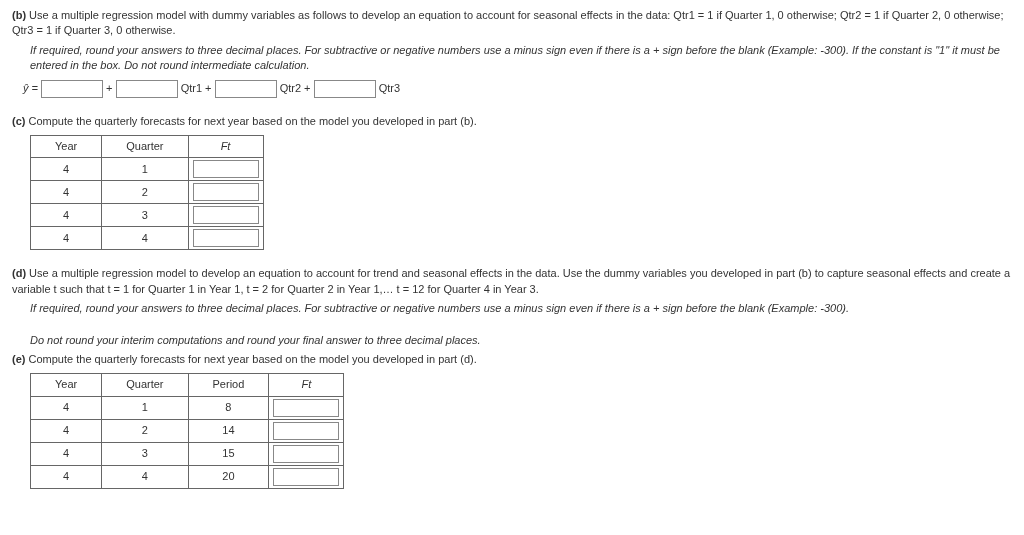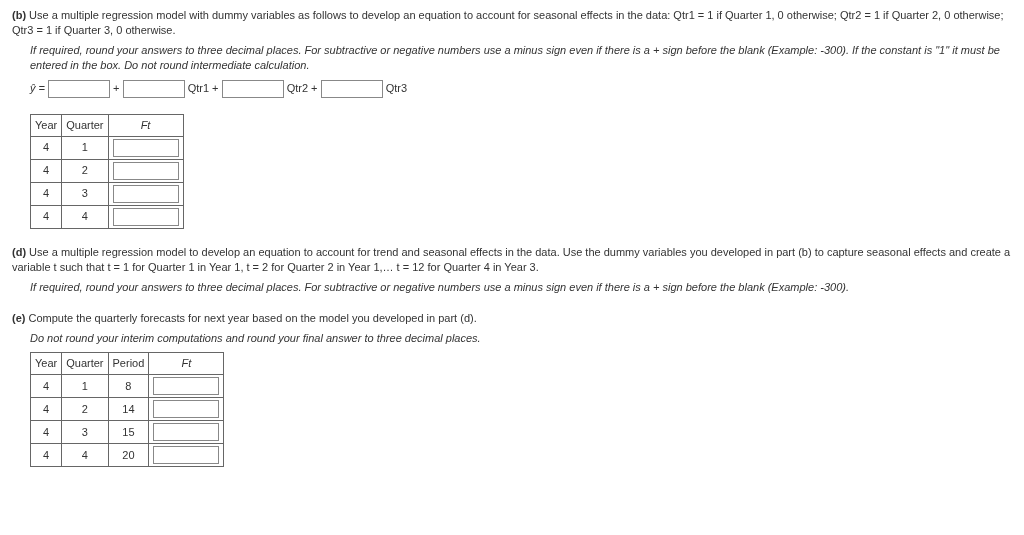--- a/index.html
+++ b/index.html
@@ -16,42 +16,42 @@
   }
   .section-text {
     margin-bottom: 4px;
   }
   .indent {
     margin-left: 18px;
     font-style: italic;
   }
   .eq-line {
     margin-top: 6px;
-    margin-left: 18px;
+    margin-left: 11px;
   }
   .eq-line .yhat {
     font-style: italic;
   }
   input.textbox {
     border: 1px solid #888;
     height: 16px;
     width: 56px;
     font-size: 11px;
     padding: 0 2px;
     vertical-align: middle;
     background: #fff;
   }
   table.data {
     border-collapse: collapse;
     margin-top: 6px;
     margin-left: 18px;
   }
   table.data th, table.data td {
     border: 1px solid #666;
-    padding: 3px 4px;
+    padding: 3px 24px;
     text-align: center;
     font-weight: normal;
     font-size: 11px;
     background: #fff;
   }
   table.data th {
     font-weight: normal;
   }
   table.data td.inputcell {
     padding: 2px 4px;
@@ -82,20 +82,24 @@
     <input class="textbox" style="">
     <span>Qtr1 +</span>
     <input class="textbox" style="">
     <span>Qtr2 +</span>
     <input class="textbox" style="">
     <span>Qtr3</span>
   </div>
 </div>
 
 <div class="section">
+  <div class="section-text">
+    <b>(c)</b>
+    <span>Compute the quarterly forecasts for next year based on the model you developed in part (b).</span>
+  </div>
   <table class="data">
     <tbody>
         <tr>
       <th>Year</th>
       <th>Quarter</th>
       <th><span class="sub-ft">Ft</span></th>
     </tr>
     <tr>
       <td>4</td>
       <td>1</td>
@@ -122,25 +126,25 @@
 
 <div class="section">
   <div class="section-text">
     <b>(d)</b>
     <span>Use a multiple regression model to develop an equation to account for trend and seasonal effects in the data. Use the dummy variables you developed in part (b) to capture seasonal effects and create a variable t such that t = 1 for Quarter 1 in Year 1, t = 2 for Quarter 2 in Year 1,… t = 12 for Quarter 4 in Year 3.</span>
   </div>
   <div class="section-text indent">If required, round your answers to three decimal places. For subtractive or negative numbers use a minus sign even if there is a + sign before the blank (Example: -300).</div>
 </div>
 
 <div class="section">
+  <div class="section-text indent">Do not round your interim computations and round your final answer to three decimal places.</div>
   <div class="section-text">
     <b>(e)</b>
     <span>Compute the quarterly forecasts for next year based on the model you developed in part (d).</span>
   </div>
-  <div class="section-text indent">Do not round your interim computations and round your final answer to three decimal places.</div>
   <table class="data">
     <tbody>
         <tr>
       <th>Year</th>
       <th>Quarter</th>
       <th>Period</th>
       <th><span class="sub-ft">Ft</span></th>
     </tr>
     <tr>
       <td>4</td>

